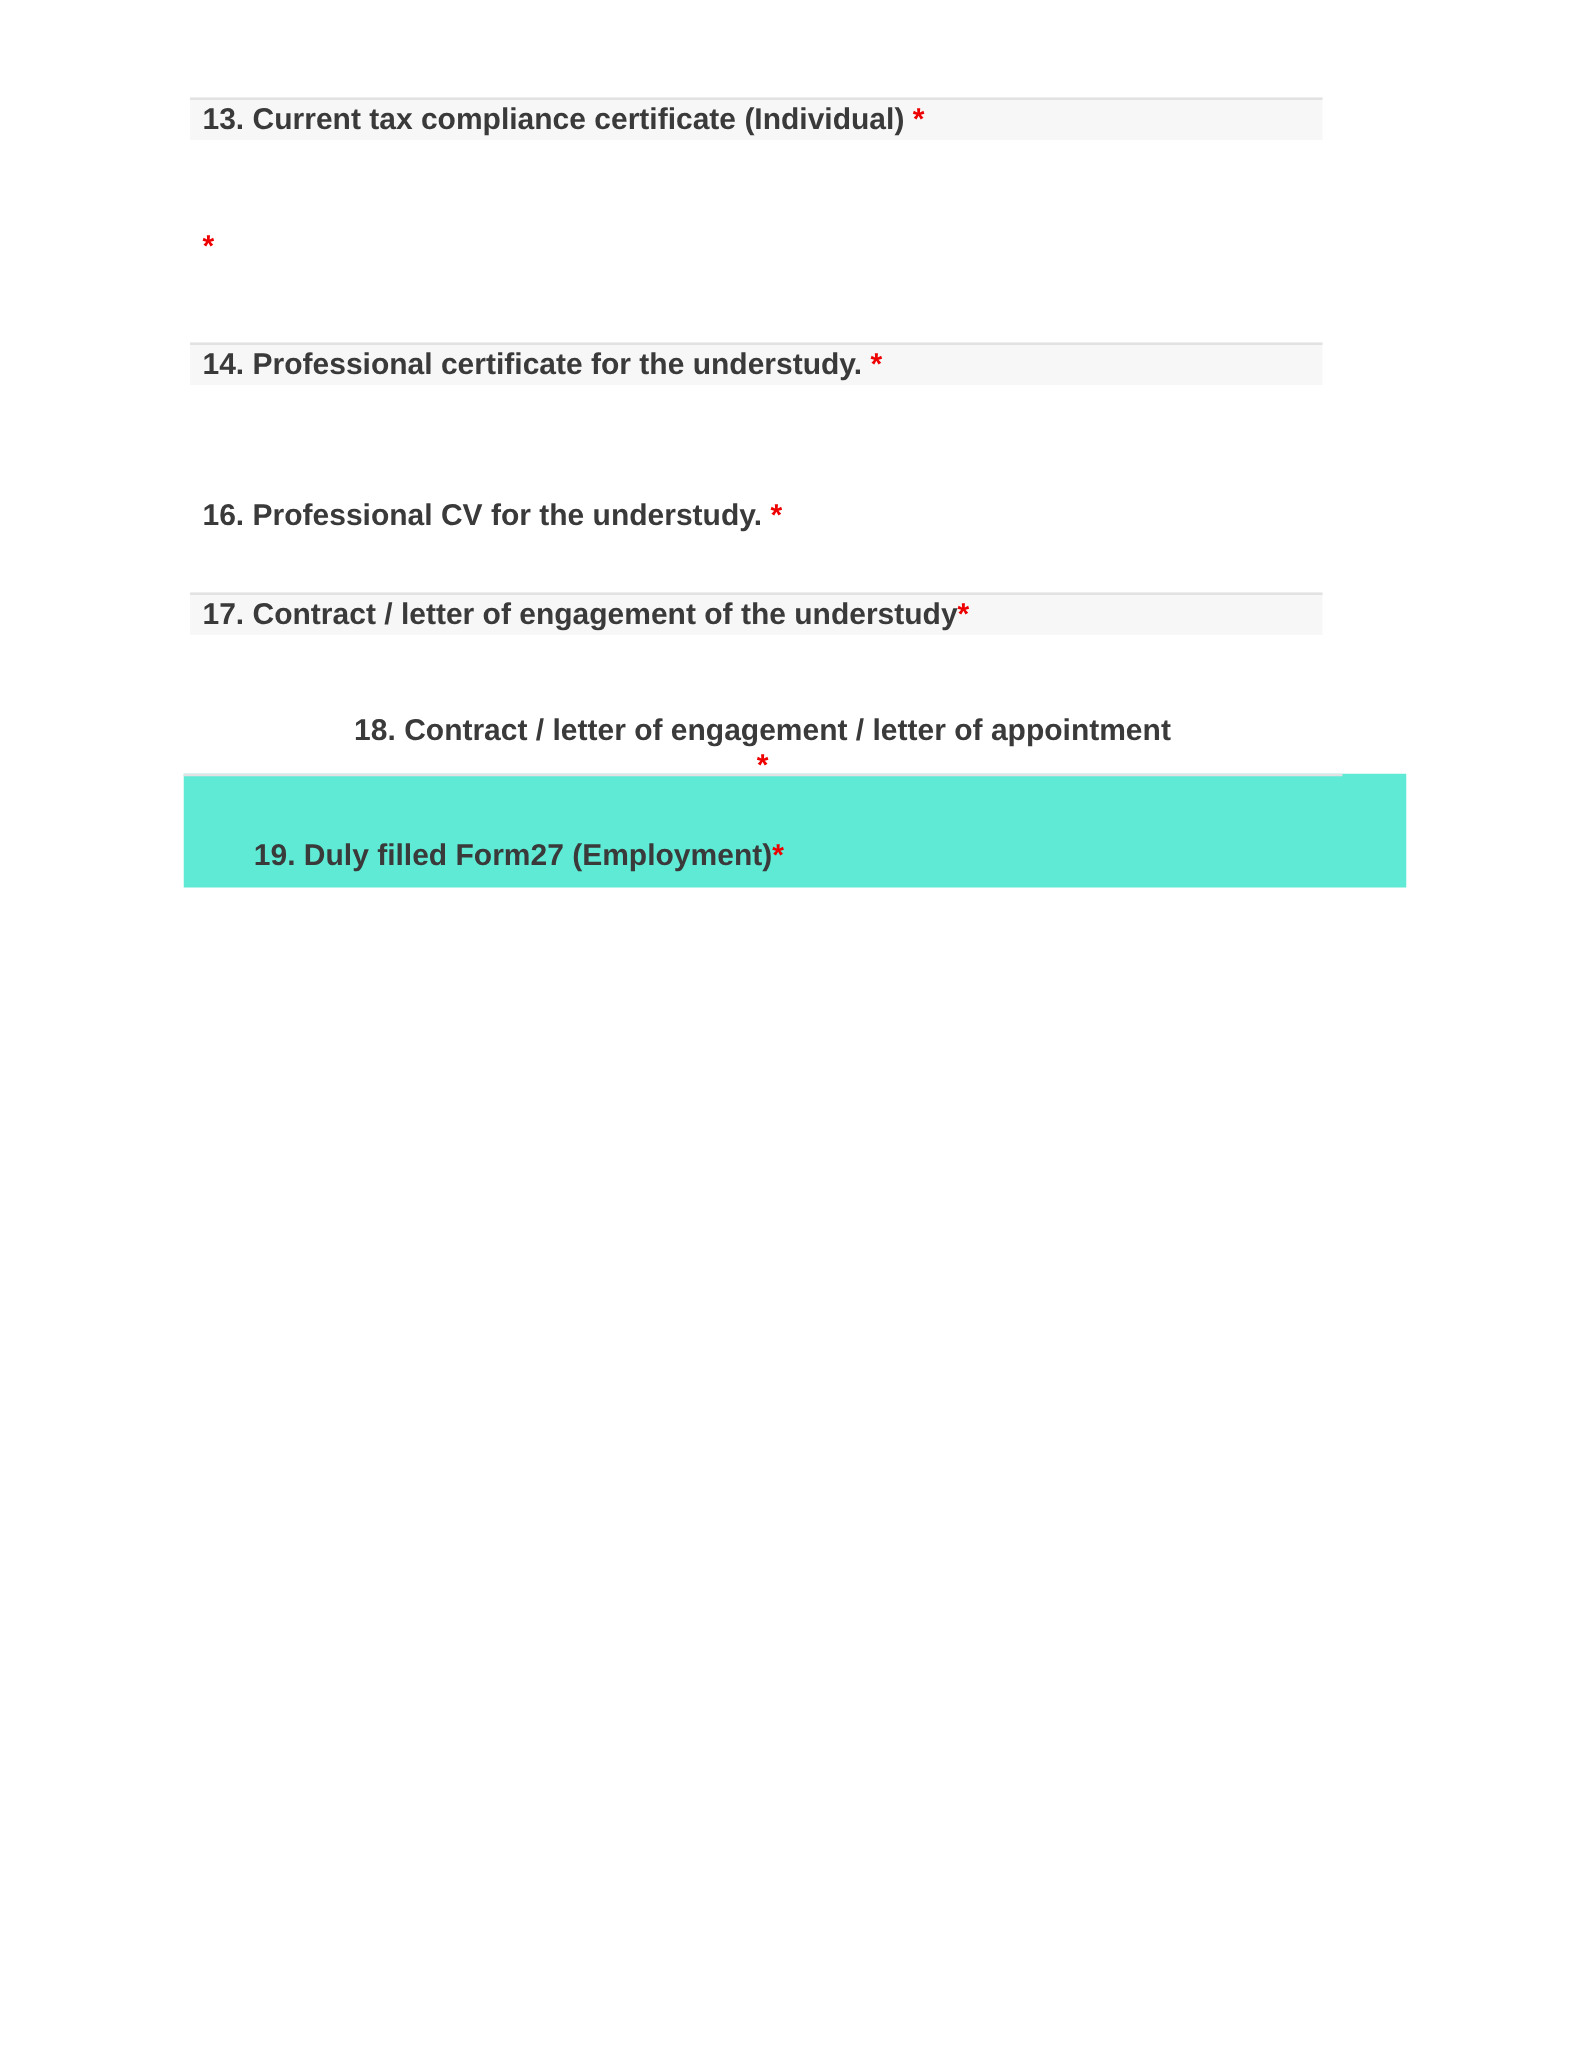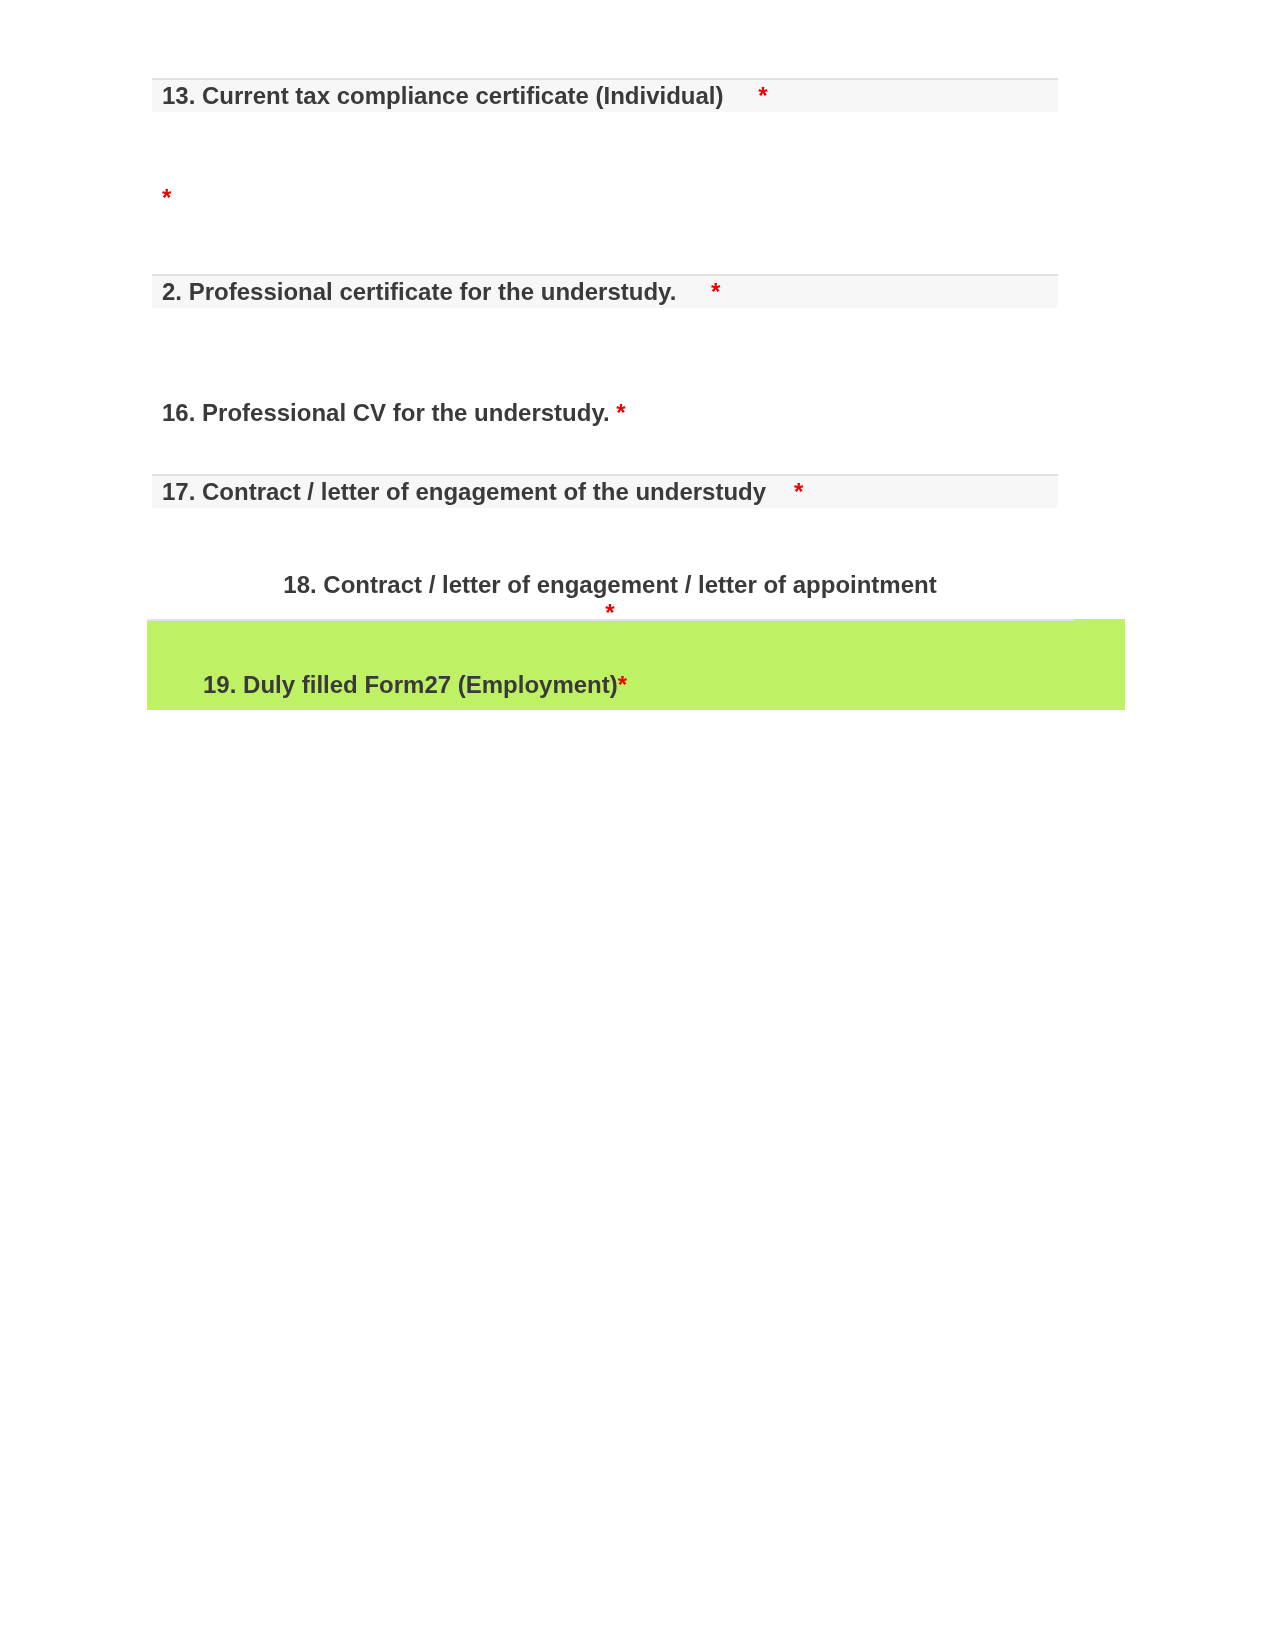--- a/index.html
+++ b/index.html
@@ -21,31 +21,30 @@
     align-items: center;
     padding-left: 10px;
     font-size: 24px;
     font-weight: bold;
     color: #3a3a3a;
     white-space: pre;
   }
   .q-row.highlight {
     background: #f7f7f7;
     border-top: 2px solid #e2e2e2;
-    gap: 28px;
   }
   .q-label { color: #3a3a3a; }
   .q-star { color: #ee0000; }
   .q-block {
     position: absolute;
     left: 147px;
     top: 619px;
     width: 978px;
     height: 91px;
-    background: #bef264;
+    background: #5eead4;
   }
   .q-block .block-border {
     position: absolute;
     top: 0;
     left: 0;
     width: 927px;
     height: 2px;
     background: #e2e2e2;
   }
   .q-block .block-title {
@@ -72,21 +71,21 @@
 
   <div class="q-row highlight pos-13">
     <span class="q-label">13. Current tax compliance certificate (Individual) </span><span class="q-star">*</span>
   </div>
 
   <div class="q-row pos-14">
     <span class="q-star">*</span>
   </div>
 
   <div class="q-row highlight pos-15">
-    <span class="q-label">2. Professional certificate for the understudy. </span><span class="q-star">*</span>
+    <span class="q-label">14. Professional certificate for the understudy. </span><span class="q-star">*</span>
   </div>
 
   <div class="q-row pos-16">
     <span class="q-label">16. Professional CV for the understudy. </span><span class="q-star">*</span>
   </div>
 
   <div class="q-row highlight pos-17">
     <span class="q-label">17. Contract / letter of engagement of the understudy</span><span class="q-star">*</span>
   </div>
 

